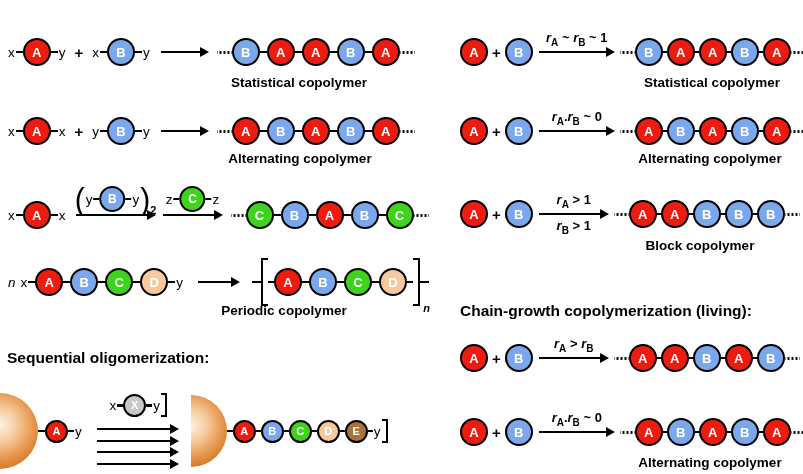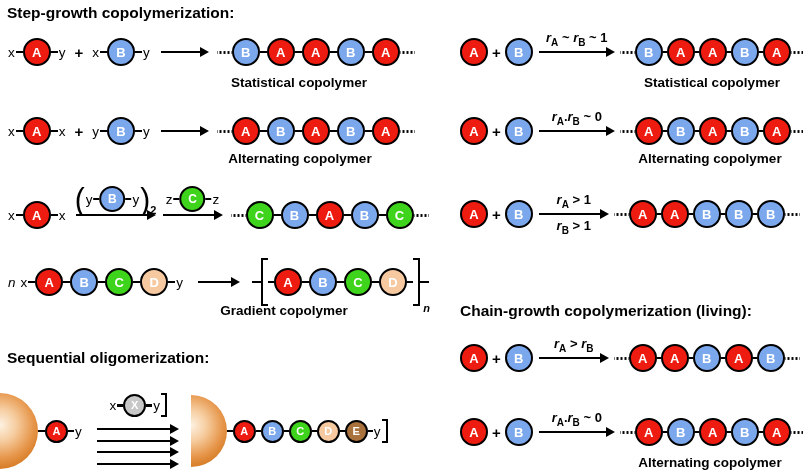--- a/index.html
+++ b/index.html
@@ -42,21 +42,20 @@
   .bead{flex:none;border-radius:0 100% 100% 0 / 0 50% 50% 0;
         background:radial-gradient(circle at 0% 42%,#fdf2e3 0%,#f6cda0 28%,#e69549 58%,#cd6f14 85%,#aa5808 100%);}
   .vstack{display:inline-flex;flex-direction:column;align-items:center;gap:7px;flex:none;}
   .vrow{display:flex;align-items:center;}
   .arrstack{display:flex;flex-direction:column;gap:1.5px;}
 </style>
 </head>
 <body>
 
 <div id="stage">
-  <div class="stitle" style="left:7px;top:4px">Step-growth copolymerization:</div>
   <div class="stitle" style="left:7px;top:349px">Sequential oligomerization:</div>
   <div class="stitle" style="left:460px;top:302px">Chain-growth copolymerization (living):</div>
 <div class="row" style="left: 7px; top: 52px;">
       <span class="sym">x</span>
       <span class="bond" style="width: 7px;"></span>
       <span class="circ" style="width: 28px; height: 28px; background: rgb(238, 27, 16);">
         <span style="font-size: 13px;">A</span>
       </span>
       <span class="bond" style="width: 7px;"></span>
       <span class="sym">y</span>
@@ -273,21 +272,21 @@
         <span class="circ" style="width: 28px; height: 28px; background: rgb(246, 201, 160);">
           <span style="font-size: 13px;">D</span>
         </span>
       </span>
       <span class="bond" style="width: 6px;"></span>
       <span class="rbr">
         <span class="brsub">n</span>
       </span>
       <span class="bond" style="width: 9px;"></span>
     </div>
-    <div class="caption" style="left: 284px; top: 303px;">Gradient copolymer</div>
+    <div class="caption" style="left: 284px; top: 303px;">Periodic copolymer</div>
     <div class="row" style="left: 0px; top: 431px;">
       <span class="bead" style="width: 38px; height: 76px;"></span>
       <span class="bond" style="width: 7px;"></span>
       <span class="circ" style="width: 23px; height: 23px; background: rgb(238, 27, 16);">
         <span style="font-size: 11px;">A</span>
       </span>
       <span class="bond" style="width: 6px;"></span>
       <span class="sym">y</span>
       <span class="gapspan" style="width: 14px;"></span>
       <span class="vstack">
@@ -473,20 +472,21 @@
         <span class="circ" style="width: 28px; height: 28px; background: rgb(123, 167, 236);">
           <span style="font-size: 13px;">B</span>
         </span>
         <span class="bond" style="width: 4px;"></span>
         <span class="circ" style="width: 28px; height: 28px; background: rgb(123, 167, 236);">
           <span style="font-size: 13px;">B</span>
         </span>
       </span>
       <span class="dots"></span>
     </div>
+    <div class="caption" style="left: 700px; top: 238px;">Block copolymer</div>
     <div class="row" style="left: 460px; top: 358px;">
       <span class="circ" style="width: 28px; height: 28px; background: rgb(238, 27, 16);">
         <span style="font-size: 13px;">A</span>
       </span>
       <span class="gapspan" style="width: 3px;"></span>
       <span class="sym b">+</span>
       <span class="gapspan" style="width: 3px;"></span>
       <span class="circ" style="width: 28px; height: 28px; background: rgb(123, 167, 236);">
         <span style="font-size: 13px;">B</span>
       </span>

